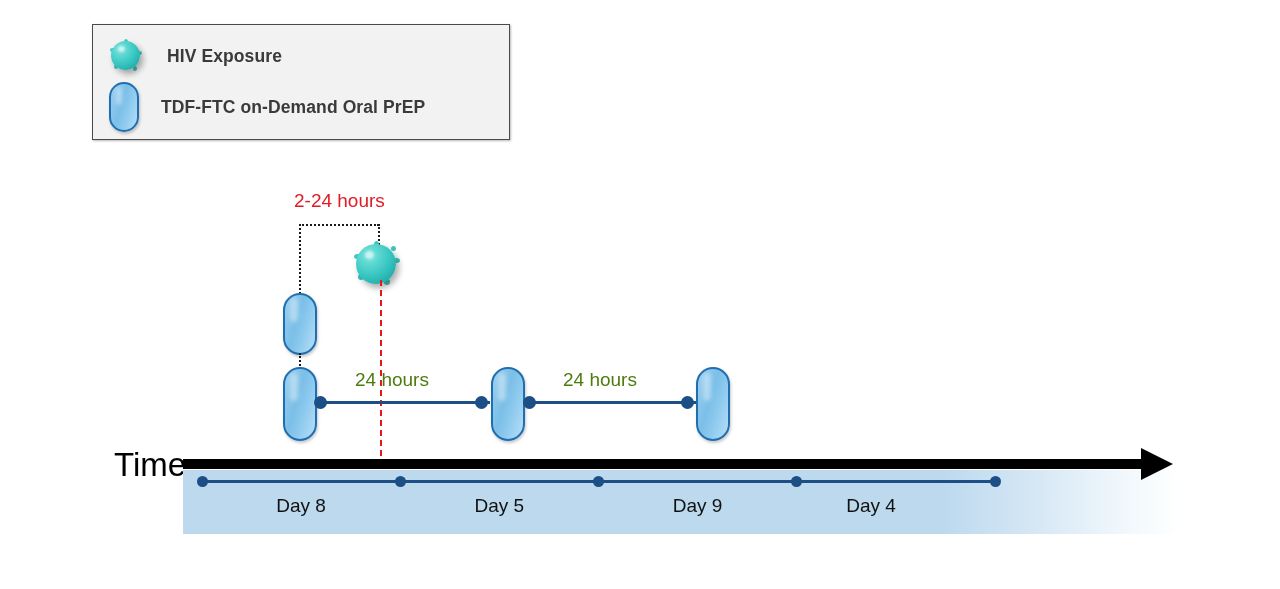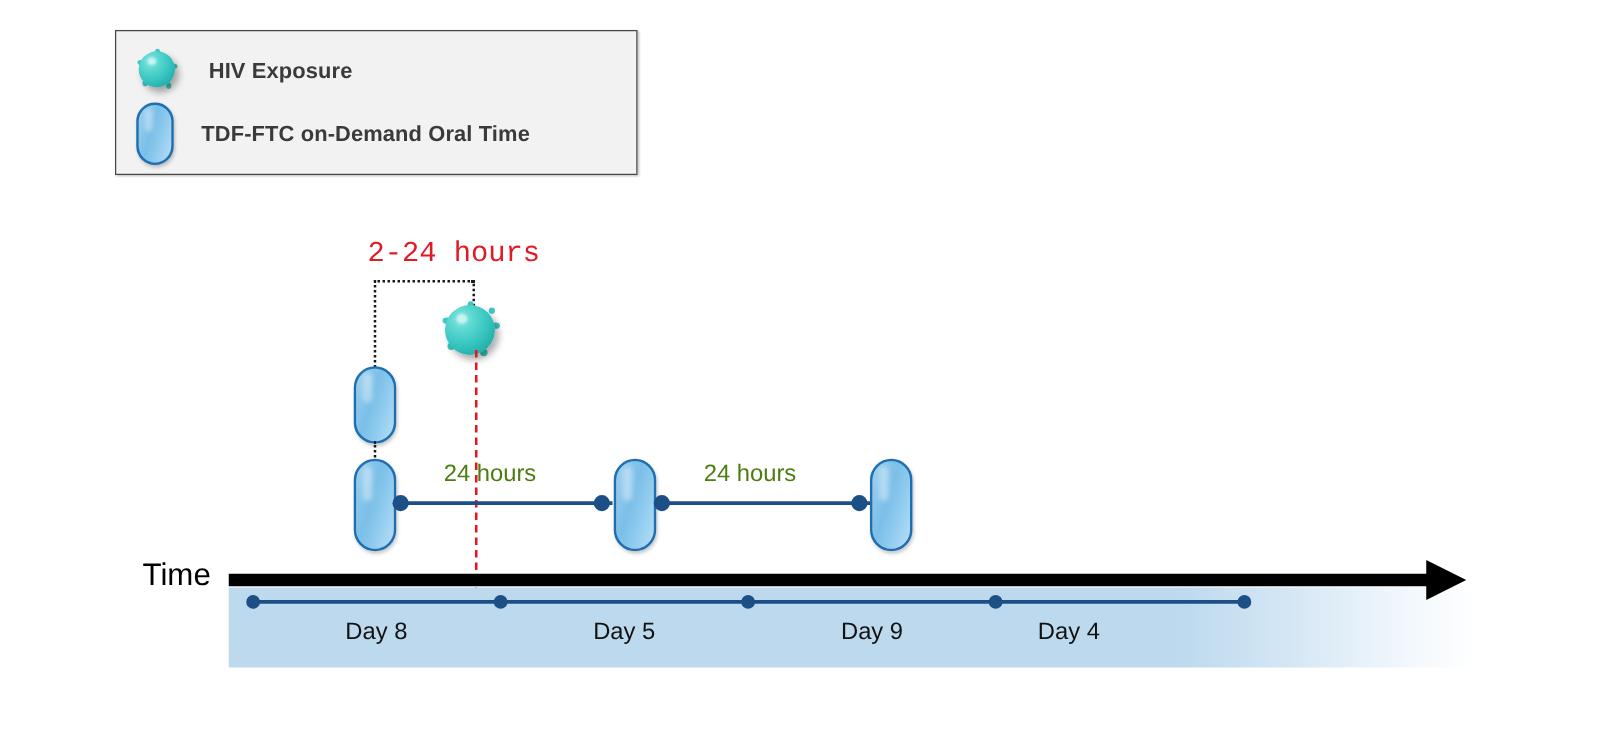--- a/index.html
+++ b/index.html
@@ -186,32 +186,31 @@
     top: 369px;
   }
   #interval-1-label { left: 355px; }
   #interval-2-label { left: 563px; }
 
   
   #window-label {
     position: absolute;
     left: 294px;
     top: 190px;
-    font-size: 23px;
+    font-size: 19px;
     color: #e01b24;
     white-space: nowrap;
-    font-family: Liberation Mono, monospace;
   }
 
   
   #time-axis-label {
     position: absolute;
     left: 114px;
     top: 446px;
-    font-size: 25px;
+    font-size: 33px;
     color: #000000;
     white-space: nowrap;
   }
 
   #time-band {
     position: absolute;
     left: 183px;
     top: 470px;
     width: 997px;
     height: 64px;
@@ -278,21 +277,21 @@
         <span class="spike" style="left:5px;  top:25px; width:4px; height:5px;"></span>
         <span class="spike" style="left:24px; top:27px; width:4px; height:5px;"></span>
         <span class="body"></span>
         <span class="hl"></span>
       </span>
       <span class="legend-label" id="legend-label-hiv">HIV Exposure</span>
     </div>
 
     <div class="legend-row" id="legend-row-prep">
       <span class="pill" id="legend-pill"></span>
-      <span class="legend-label" id="legend-label-prep">TDF-FTC on-Demand Oral Time</span>
+      <span class="legend-label" id="legend-label-prep">TDF-FTC on-Demand Oral PrEP</span>
     </div>
 
   </div>
 
   <div id="window-label">2-24 hours</div>
 
   <div class="bracket-seg" id="bracket-left"></div>
   <div class="bracket-seg" id="bracket-top"></div>
   <div class="bracket-seg" id="bracket-right"></div>
 
@@ -336,16 +335,16 @@
       <div class="day-dot" style="left: 196.5px;"></div>
       <div class="day-dot" style="left: 394.75px;"></div>
       <div class="day-dot" style="left: 593px;"></div>
       <div class="day-dot" style="left: 791.25px;"></div>
       <div class="day-dot" style="left: 989.5px;"></div>
     </div>
   <div id="day-labels">
       <div class="day-label" style="left: 202px; width: 198.25px;">Day 8</div>
       <div class="day-label" style="left: 400.25px; width: 198.25px;">Day 5</div>
       <div class="day-label" style="left: 598.5px; width: 198.25px;">Day 9</div>
-      <div class="day-label" style="left: 756px; width: 198.25px;">Day 4</div>
+      <div class="day-label" style="left: 772px; width: 198.25px;">Day 4</div>
     </div>
 
 </div>
 
 </body></html>

